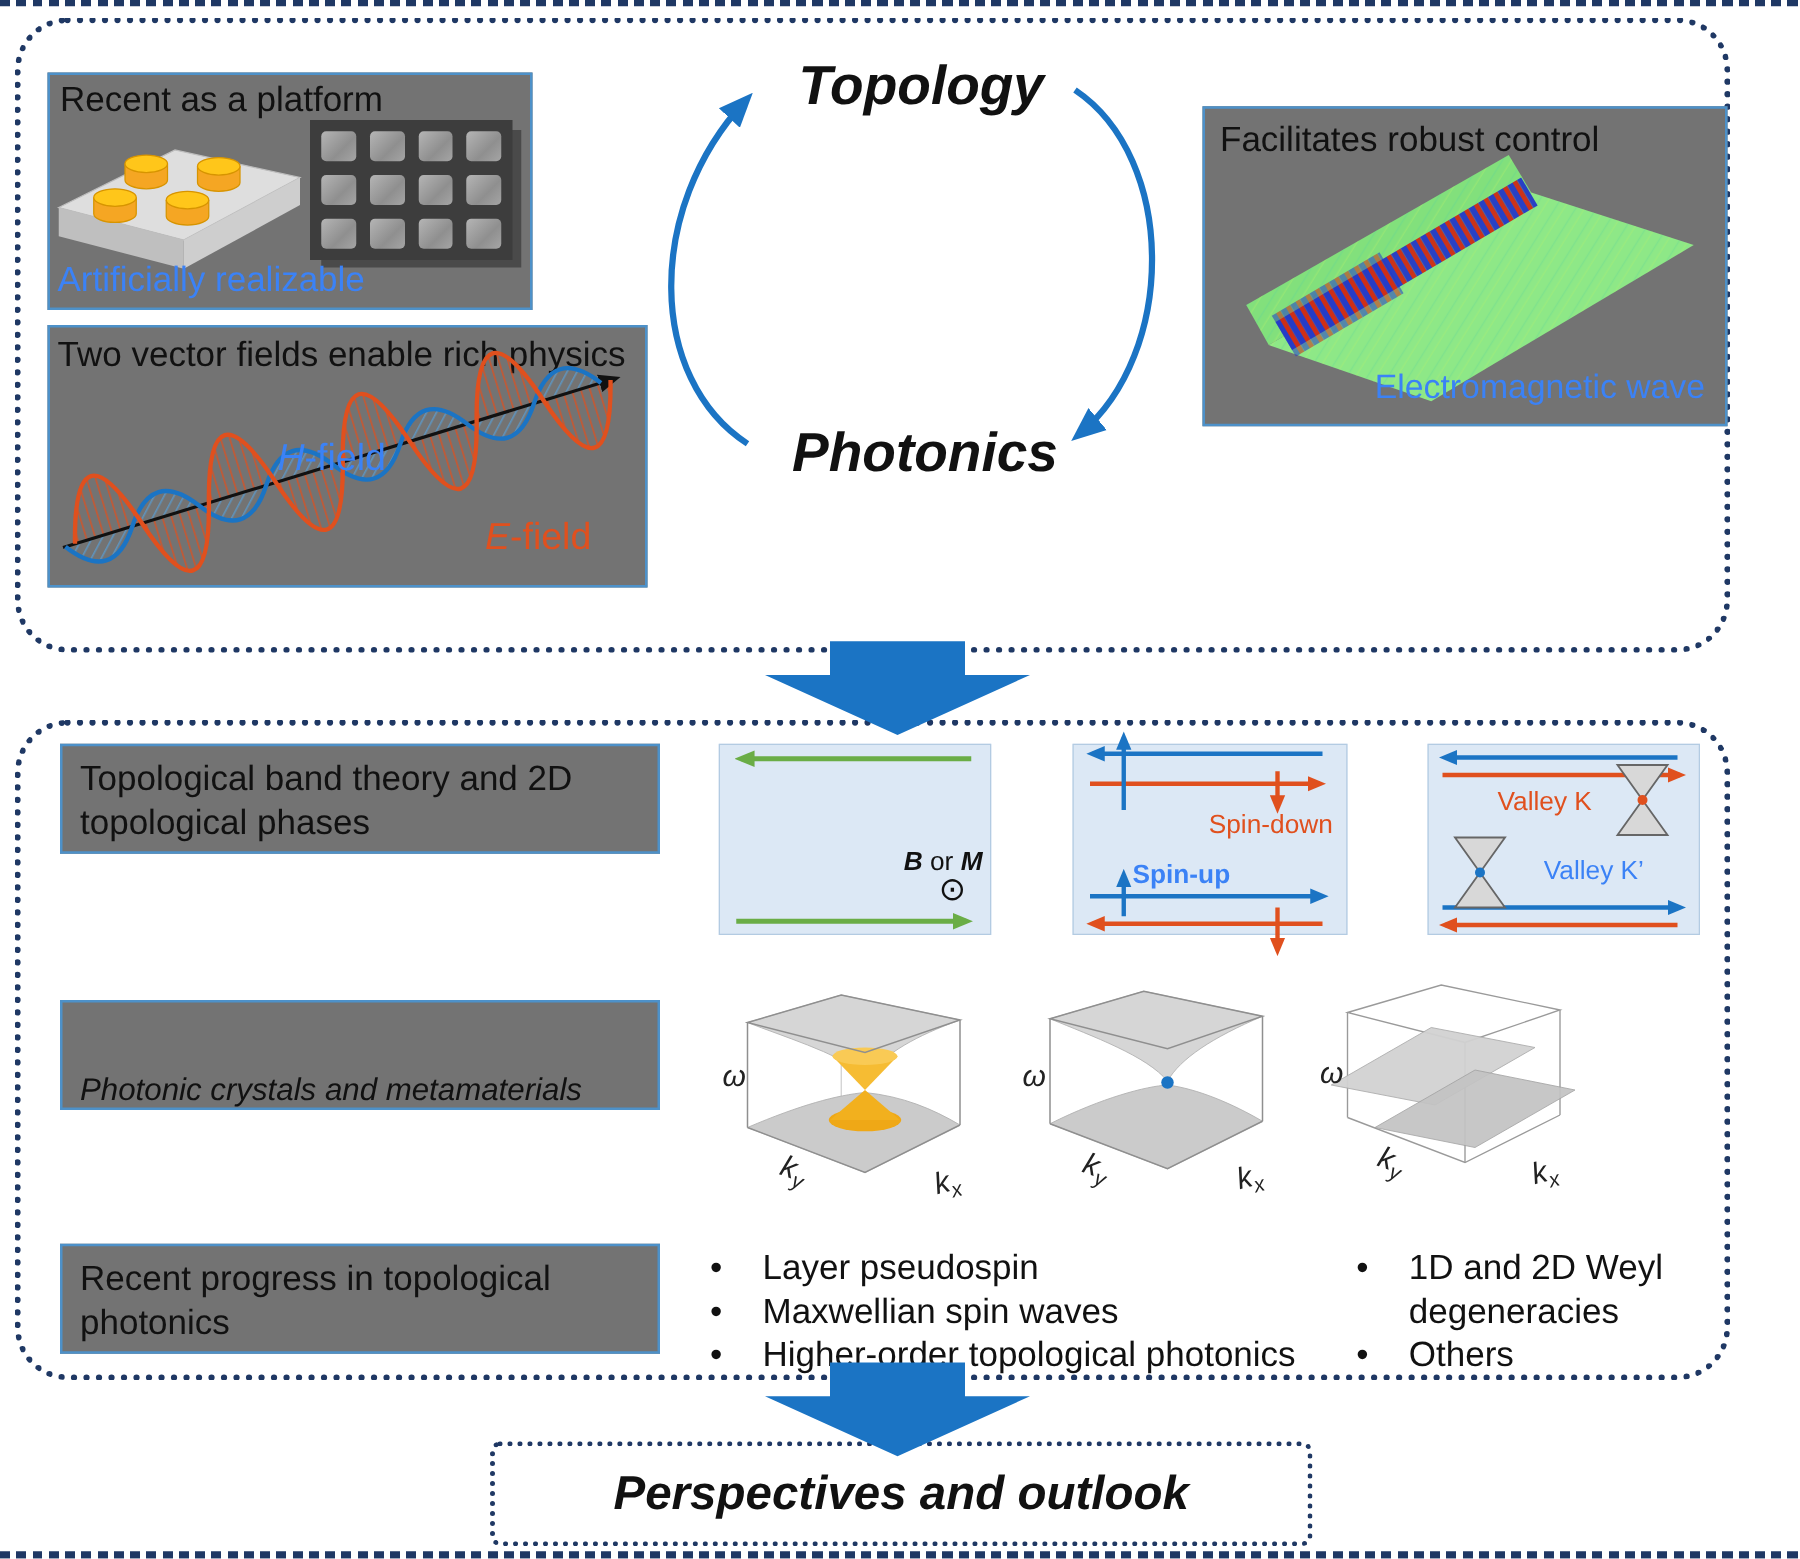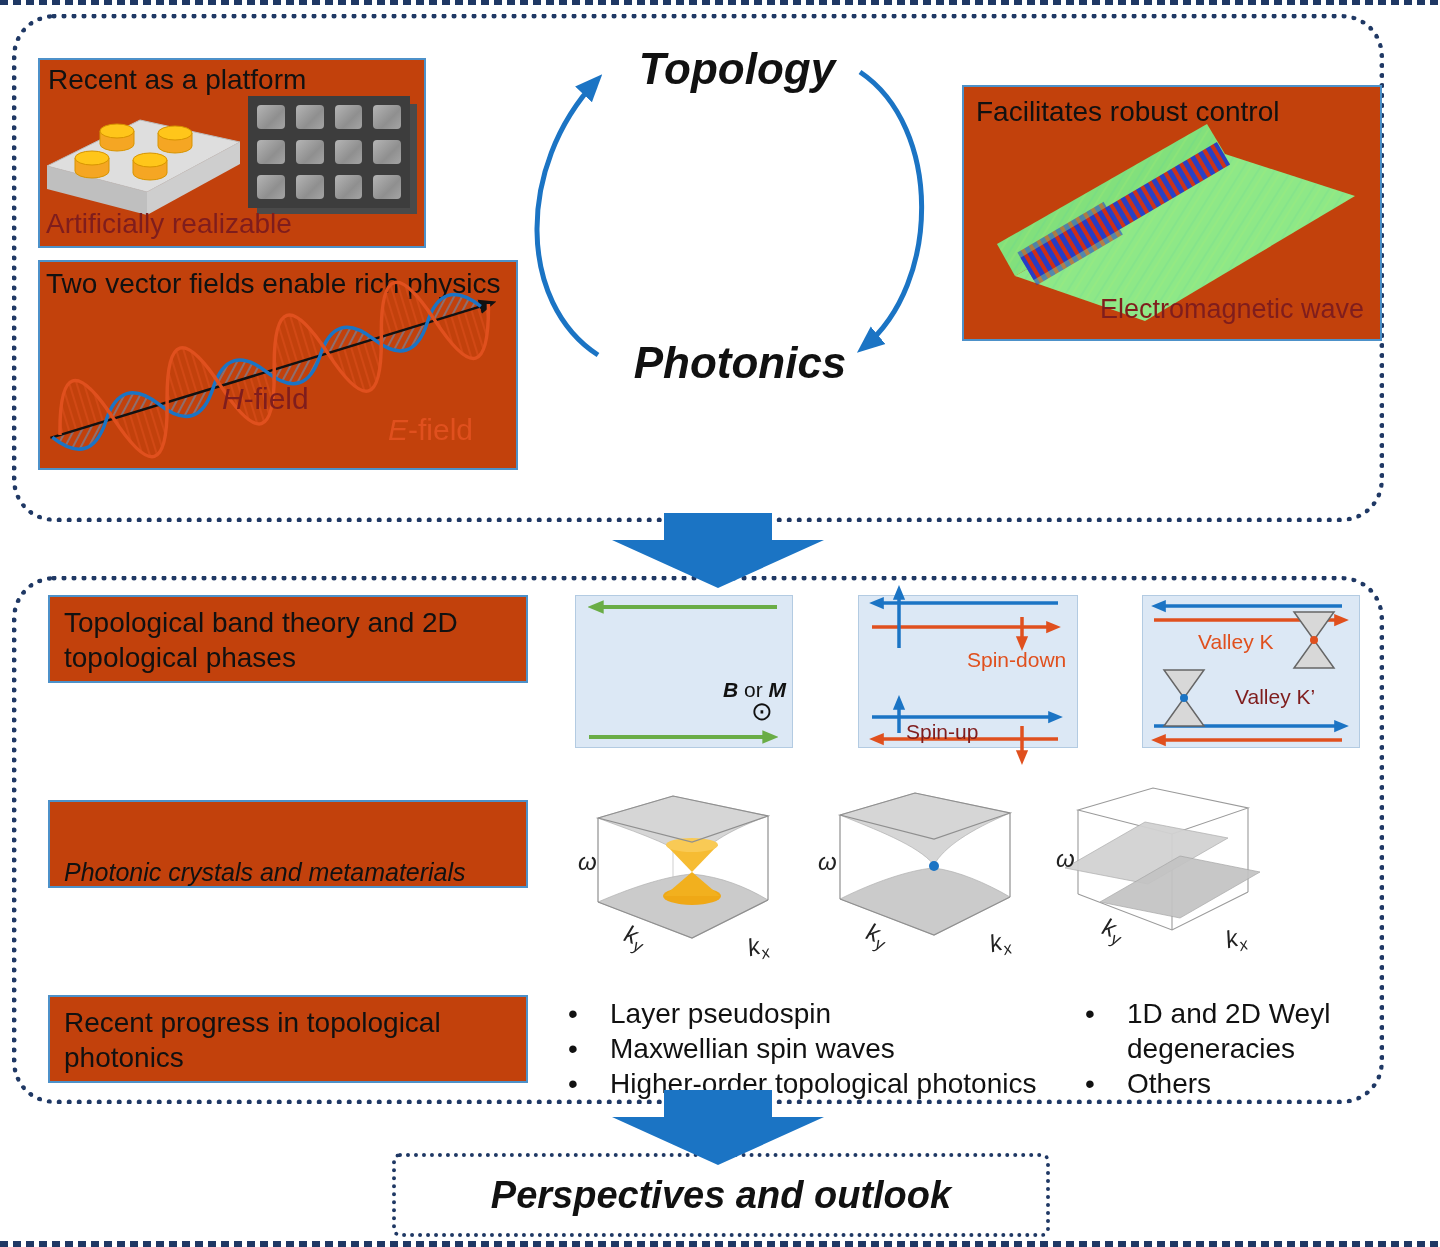--- a/index.html
+++ b/index.html
@@ -1,23 +1,23 @@
 <!DOCTYPE html>
 <html><head>
 <meta charset="utf-8">
 <style>
   html,body{margin:0;padding:0;background:#fff;}
   #canvas{position:relative;width:1440px;height:1247px;background:#fff;overflow:hidden;
           font-family:"Liberation Sans",sans-serif;color:#111;}
   .abs{position:absolute;}
   .dotline{background:repeating-linear-gradient(to right,#1f3864 0 8px,transparent 8px 13px);}
   .dotbox{border:5px dotted #1f3864;border-radius:42px;}
-  .bluebox{border:2px solid #4d91c9;background:#c2410c;}
+  .bluebox{border:2px solid #4d91c9;background:#737373;}
   .boxtitle{font-size:28px;line-height:35px;color:#111;}
-  .cap-blue{color:#7f1d1d;}
+  .cap-blue{color:#3b82f6;}
   .cap-orange{color:#e0501e;}
   .bigword{font-size:44px;font-weight:bold;font-style:italic;text-align:center;letter-spacing:0px;}
   .panel{background:#dce8f5;border:1px solid #b3cbe2;box-sizing:border-box;}
   .smalllbl{font-size:20px;font-weight:bold;}
   .bullet-row{display:flex;font-size:28px;line-height:35px;}
   .bullet-mark{width:42px;flex:none;}
   .axis-lbl{font-size:24px;font-style:italic;color:#222;}
   sub{font-size:70%;}
   svg{overflow:visible;display:block;}
   .persp{border:4px dotted #1f3864;border-radius:8px;display:flex;align-items:center;justify-content:center;
@@ -89,21 +89,21 @@
         </marker>
     </defs>
     <g transform="translate(15,135) rotate(-17)">
       <path d="M-8,0 Q20,40 48,0 Q76,-40 104,0 Q132,40 160,0 Q188,-40 216,0 Q244,40 272,0 Q300,-40 328,0 Q356,40 384,0 Q412,-40 440,0 Z" fill="url(#hatB)" stroke="none"></path>
       <path d="M0,0 Q28,-96 56,0 Q84,96 112,0 Q140,-96 168,0 Q196,96 224,0 Q252,-96 280,0 Q308,96 336,0 Q364,-96 392,0 Q420,96 448,0 Z" fill="url(#hatO)" stroke="none"></path>
       <line x1="-10" y1="0" x2="452" y2="0" stroke="#111" stroke-width="2.5" marker-end="url(#mBlk)"></line>
       <path d="M-8,0 Q20,40 48,0 Q76,-40 104,0 Q132,40 160,0 Q188,-40 216,0 Q244,40 272,0 Q300,-40 328,0 Q356,40 384,0 Q412,-40 440,0" fill="none" stroke="#1b74c4" stroke-width="3.5"></path>
       <path d="M0,0 Q28,-96 56,0 Q84,96 112,0 Q140,-96 168,0 Q196,96 224,0 Q252,-96 280,0 Q308,96 336,0 Q364,-96 392,0 Q420,96 448,0" fill="none" stroke="#e0501e" stroke-width="3.5"></path>
     </g>
   </svg>
-  <div class="abs" style="left:222px;top:350px;font-size:30px;margin-top:32px;">
+  <div class="abs" style="left:222px;top:350px;font-size:30px;">
     <span class="cap-blue"><i>H</i><span>-field</span></span>
   </div>
   <div class="abs" style="left:388px;top:413px;font-size:30px;">
     <span class="cap-orange"><i>E</i><span>-field</span></span>
   </div>
 
   <div class="abs bigword" style="left:597px;top:44px;width:280px;">Topology</div>
   <div class="abs bigword" style="left:600px;top:338px;width:280px;">Photonics</div>
   <svg class="abs" style="left:510px;top:55px;" width="440" height="320" viewBox="0 0 440 320">
     <defs>
@@ -175,21 +175,21 @@
     <line x1="200" y1="25" x2="16" y2="25" stroke="#1b74c4" stroke-width="3.5" marker-end="url(#mB2)"></line>
     <line x1="14" y1="49" x2="198" y2="49" stroke="#e0501e" stroke-width="3.5" marker-end="url(#mO2)"></line>
     <line x1="41" y1="70" x2="41" y2="12" stroke="#1b74c4" stroke-width="3.5" marker-end="url(#mB2)"></line>
     <line x1="164" y1="39" x2="164" y2="68" stroke="#e0501e" stroke-width="3.5" marker-end="url(#mO2)"></line>
     <line x1="14" y1="139" x2="200" y2="139" stroke="#1b74c4" stroke-width="3.5" marker-end="url(#mB2)"></line>
     <line x1="41" y1="155" x2="41" y2="122" stroke="#1b74c4" stroke-width="3.5" marker-end="url(#mB2)"></line>
     <line x1="200" y1="161" x2="16" y2="161" stroke="#e0501e" stroke-width="3.5" marker-end="url(#mO2)"></line>
     <line x1="164" y1="148" x2="164" y2="182" stroke="#e0501e" stroke-width="3.5" marker-end="url(#mO2)"></line>
   </svg>
   <div class="abs smalllbl cap-orange" style="left:967px;top:648px;font-weight:normal;font-size:21px;">Spin-down</div>
-  <div class="abs smalllbl cap-blue" style="left:906px;top:688px;font-weight:normal;font-size:21px;margin-top:32px;">Spin-up</div>
+  <div class="abs smalllbl cap-blue" style="left:906px;top:688px;font-weight:bold;font-size:21px;">Spin-up</div>
 
   <div class="abs panel" style="left:1142px;top:595px;width:218px;height:153px;"></div>
   <svg class="abs" style="left:1142px;top:595px;" width="218" height="155" viewBox="0 0 218 155">
     <defs>
       <marker id="mB3" viewBox="0 0 12 10" refX="8" refY="5" markerWidth="4.2" markerHeight="3.8" orient="auto">
           <path d="M0,0 L12,5 L0,10 Z" fill="#1b74c4"></path>
         </marker>
       <marker id="mO3" viewBox="0 0 12 10" refX="8" refY="5" markerWidth="4.2" markerHeight="3.8" orient="auto">
           <path d="M0,0 L12,5 L0,10 Z" fill="#e0501e"></path>
         </marker>

